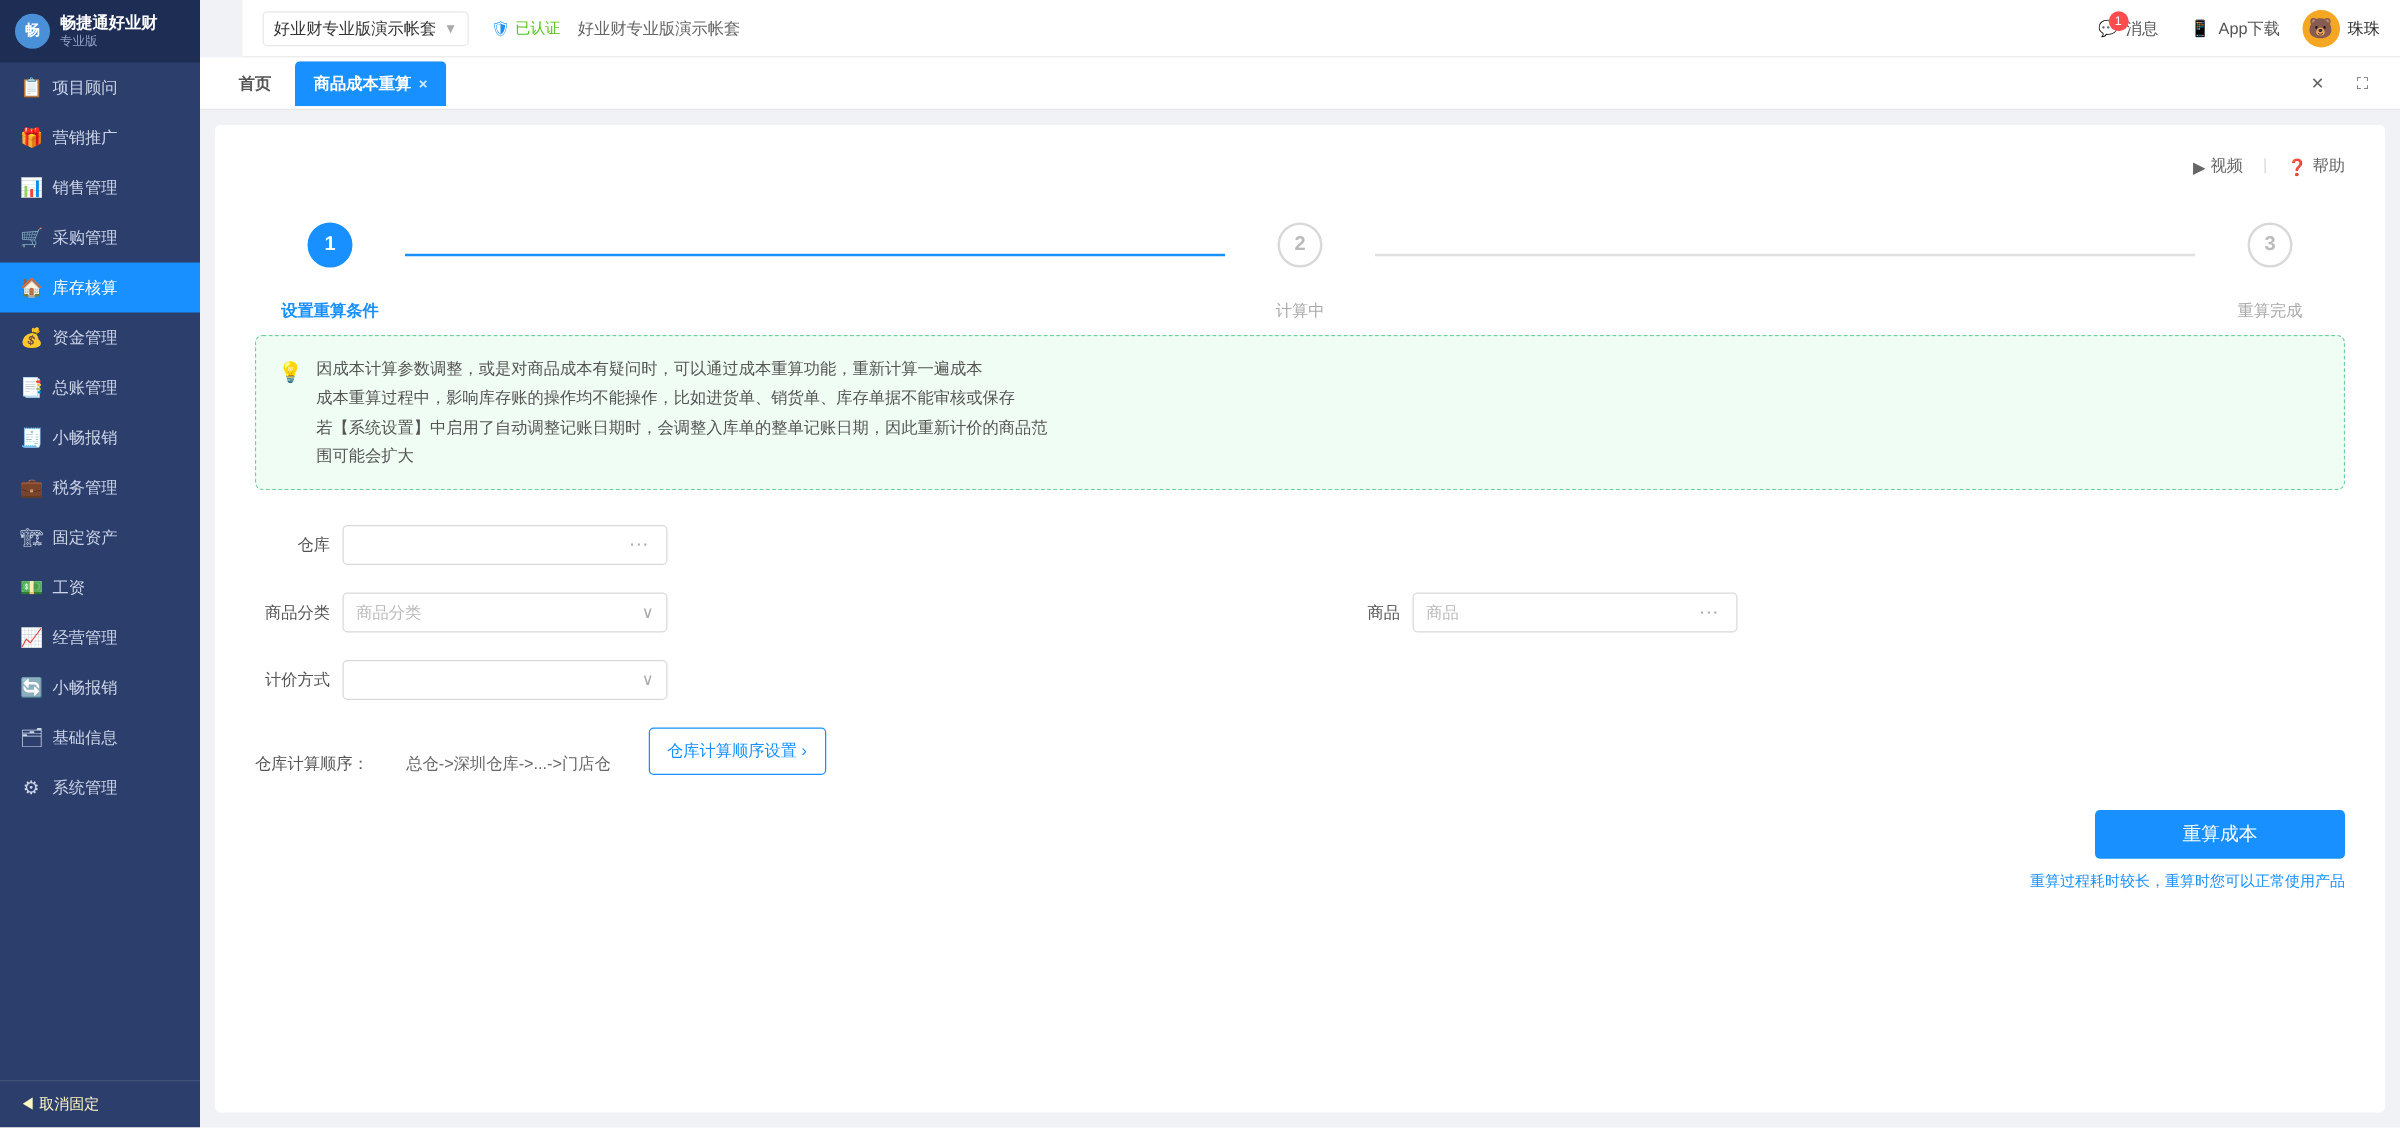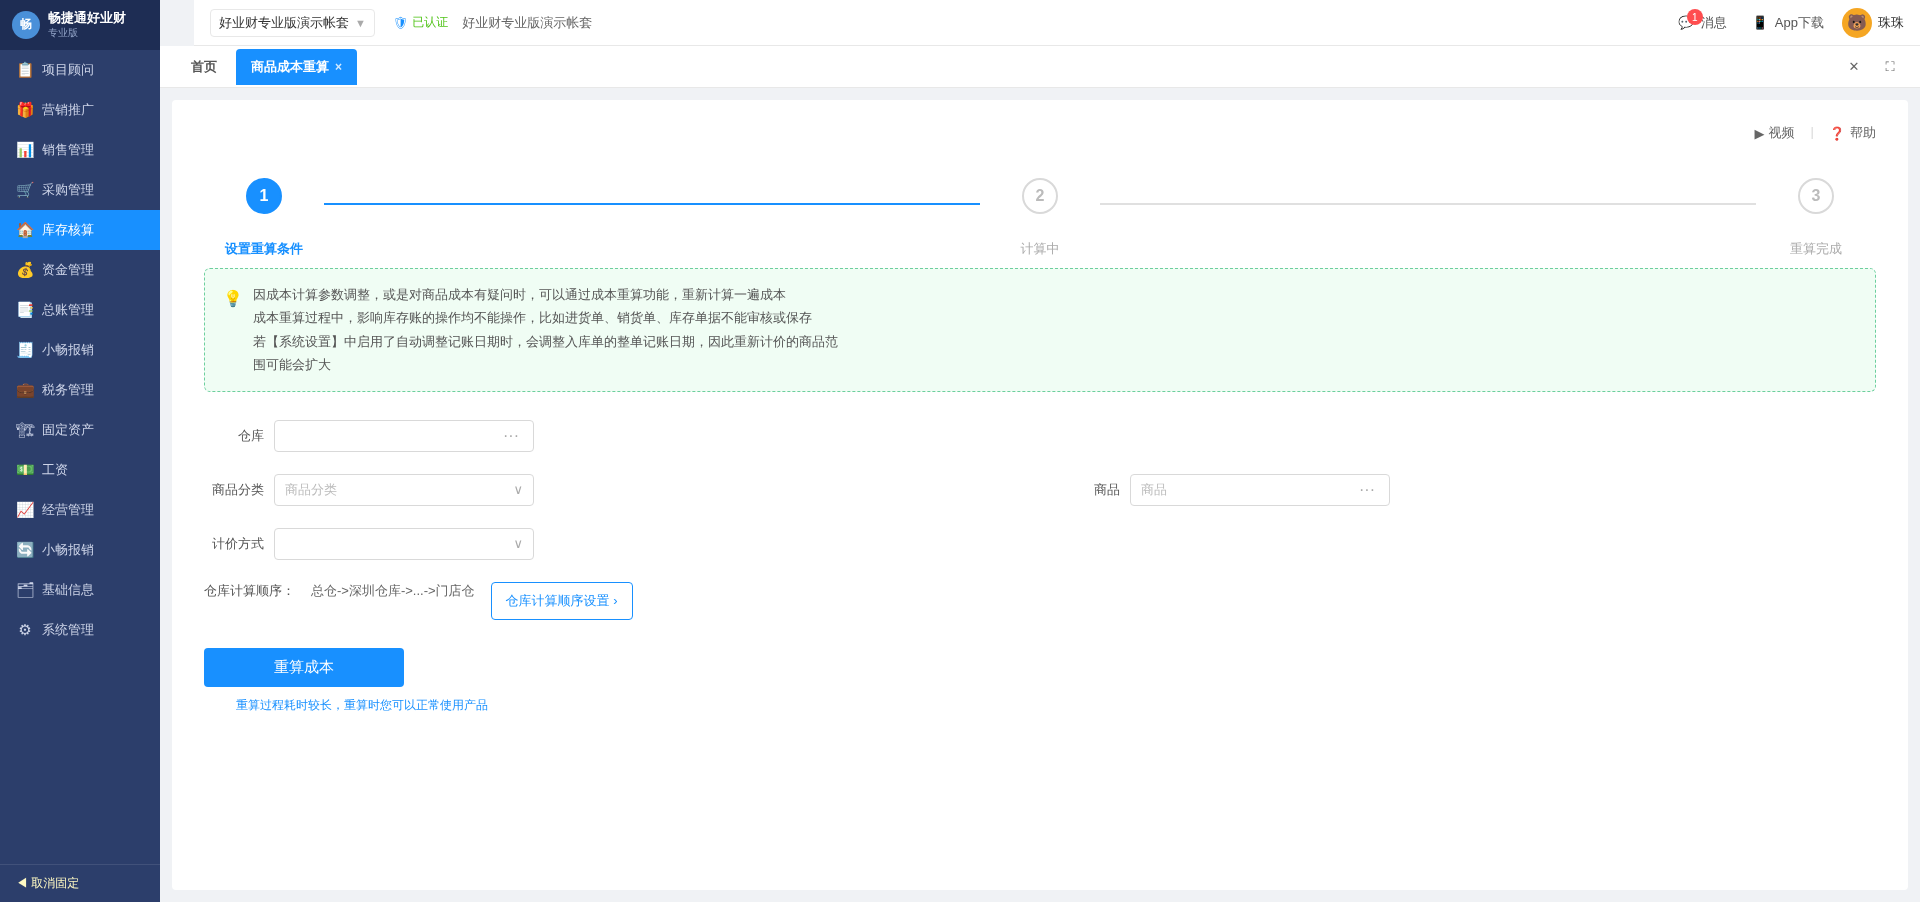--- a/index.html
+++ b/index.html
@@ -237,40 +237,40 @@
       cursor: pointer;
     }
     .form-dots {
       color: #aaa; font-size: 16px; cursor: pointer;
       padding: 0 4px;
     }
 
     
     .warehouse-row {
       display: flex;
-      align-items: flex-start;
-      gap: 16px;
+      align-items: flex-end;
+      gap: 30px;
       margin-bottom: 28px;
     }
     .warehouse-btn {
       background: white;
       border: 1px solid #1890ff;
       color: #1890ff;
       border-radius: 4px;
       padding: 9px 14px;
       font-size: 13px;
       cursor: pointer;
       display: flex; align-items: center; gap: 4px;
     }
 
     
     .bottom-center {
       display: flex;
       flex-direction: column;
-      align-items: flex-start;
+      align-items: flex-end;
       gap: 10px;
       margin-top: 10px;
     }
     .btn-primary {
       background: #1890ff;
       color: white;
       border: none;
       border-radius: 4px;
       padding: 10px 48px;
       font-size: 15px;

